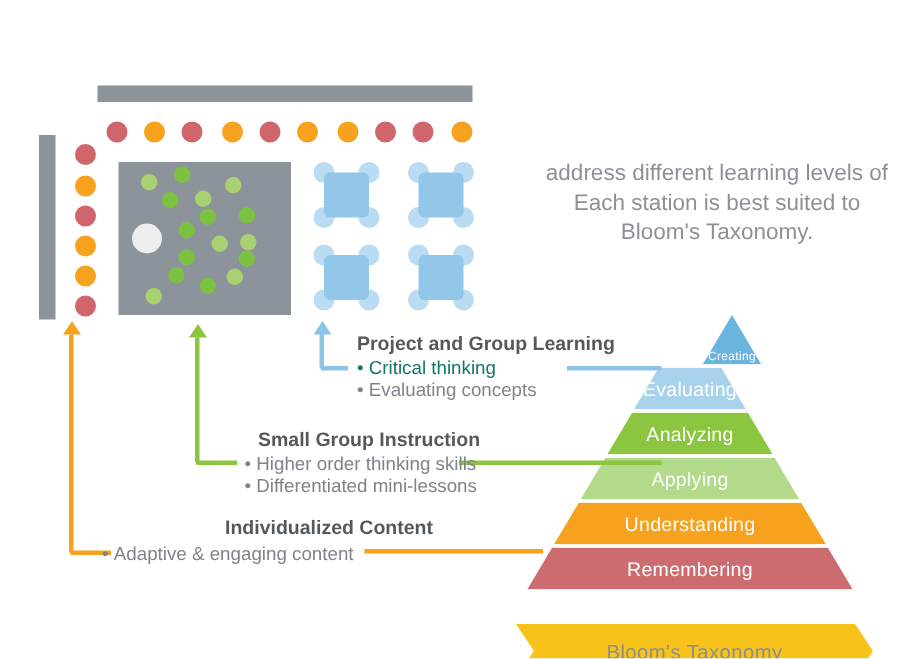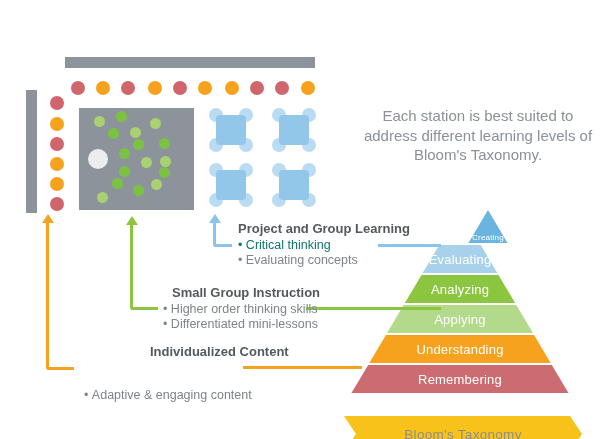--- a/index.html
+++ b/index.html
@@ -43,21 +43,21 @@
   .c-orange-v{left:46px;top:223px;width:3px;height:147px;border-bottom-left-radius:3px;}
   .c-orange-hl{left:47px;top:367px;width:27px;height:3px;}
   .c-orange-hr{left:243px;top:366px;width:119px;height:3px;}
   .t-project-title{left:238px;top:221px;}
   .t-project-b0{left:238px;top:238px;}
   .t-project-b1{left:238px;top:253px;}
   .t-small-title{left:172px;top:285px;}
   .t-small-b0{left:163px;top:302px;}
   .t-small-b1{left:163px;top:317px;}
   .t-indiv-title{left:102px;top:344px;padding-left:48px;}
-  .t-indiv-b0{left:84px;top:362px;margin-top:26px;}
+  .t-indiv-b0{left:68px;top:362px;}
   .t-indiv-b1{left:80px;top:377px;}
 </style>
 </head>
 <body>
 
 <div id="stage">
 
   <div class="bar bar-top" style="background: rgb(141, 147, 154);"></div>
   <div class="bar bar-left" style="background: rgb(141, 147, 154);"></div>
   <div class="carpet" style="background: rgb(141, 147, 154);"></div>
@@ -113,22 +113,22 @@
       <div class="desk-c" style="left: 239px; top: 193px; background: rgb(185, 220, 242);"></div>
       <div class="desk-sq" style="left: 216px; top: 170px; background: rgb(146, 199, 233);"></div>
       <div class="desk-c" style="left: 272px; top: 163px; background: rgb(185, 220, 242);"></div>
       <div class="desk-c" style="left: 302px; top: 163px; background: rgb(185, 220, 242);"></div>
       <div class="desk-c" style="left: 272px; top: 193px; background: rgb(185, 220, 242);"></div>
       <div class="desk-c" style="left: 302px; top: 193px; background: rgb(185, 220, 242);"></div>
       <div class="desk-sq" style="left: 279px; top: 170px; background: rgb(146, 199, 233);"></div>
     </div>
 
   <div class="intro" style="color: rgb(139, 145, 152);">
+    <div>address different learning levels of</div>
     <div>Each station is best suited to</div>
-    <div>address different learning levels of</div>
     <div>Bloom's Taxonomy.</div>
   </div>
 
   <div id="gen-pyramid">
       <div class="plevel small" style="left: 440.431px; top: 210px; width: 39.138px; height: 33px; background: rgb(106, 180, 224); clip-path: polygon(50% 0px, 50% 0px, 100% 100%, 0px 100%);">Creating</div>
       <div class="plevel" style="left: 422.641px; top: 245px; width: 74.718px; height: 28px; background: rgb(168, 210, 236); clip-path: polygon(22.2% 0px, 77.8% 0px, 100% 100%, 0px 100%);">Evaluating</div>
       <div class="plevel" style="left: 404.851px; top: 275px; width: 110.298px; height: 28px; background: rgb(140, 198, 64); clip-path: polygon(15.1% 0px, 84.9% 0px, 100% 100%, 0px 100%);">Analyzing</div>
       <div class="plevel" style="left: 387.061px; top: 305px; width: 145.878px; height: 28px; background: rgb(179, 217, 139); clip-path: polygon(11.4% 0px, 88.6% 0px, 100% 100%, 0px 100%);">Applying</div>
       <div class="plevel" style="left: 369.271px; top: 335px; width: 181.458px; height: 28px; background: rgb(246, 162, 30); clip-path: polygon(9.2% 0px, 90.8% 0px, 100% 100%, 0px 100%);">Understanding</div>
       <div class="plevel" style="left: 351.481px; top: 365px; width: 217.038px; height: 28px; background: rgb(204, 108, 112); clip-path: polygon(7.7% 0px, 92.3% 0px, 100% 100%, 0px 100%);">Remembering</div>

